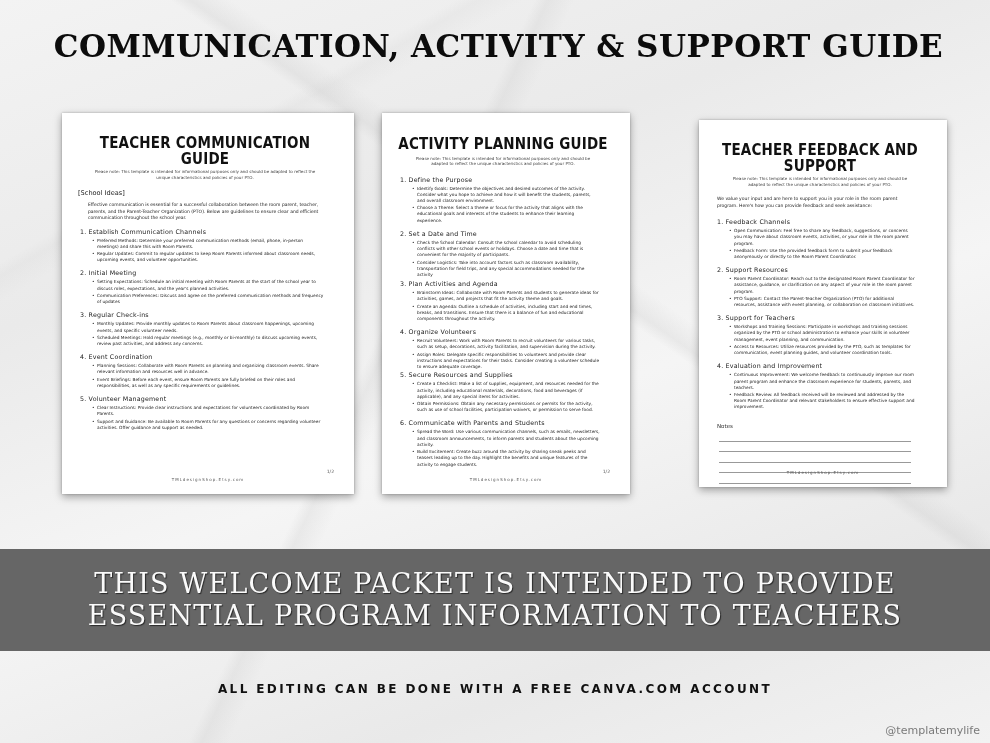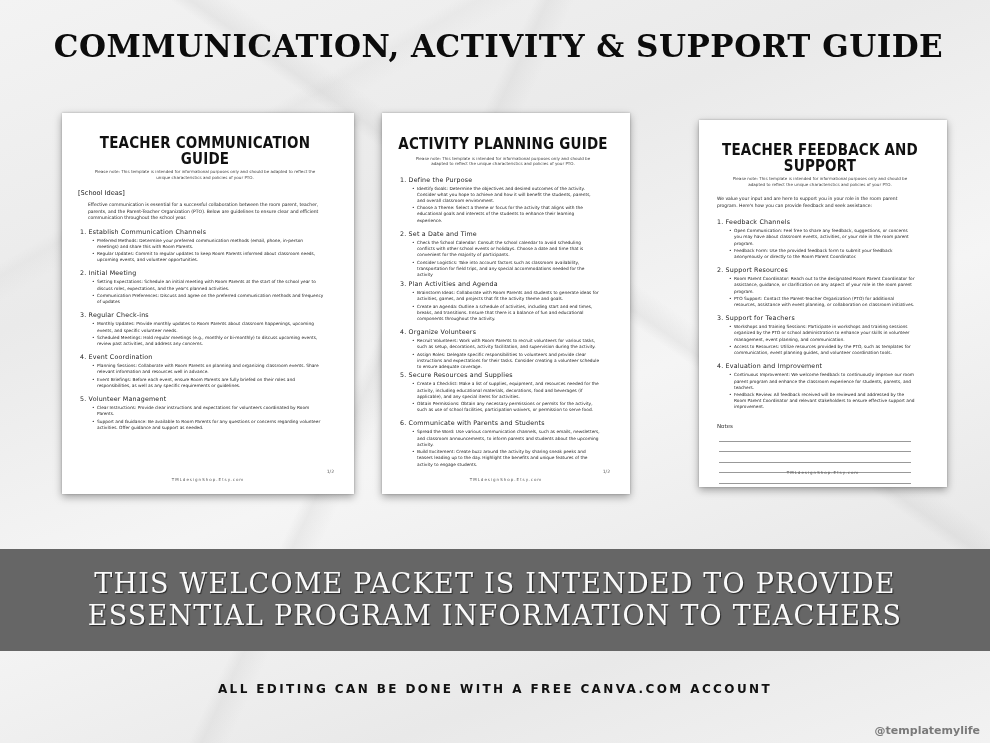--- a/index.html
+++ b/index.html
@@ -91,21 +91,21 @@
     text-align: center;
     font-family: "DejaVu Sans", sans-serif;
     font-weight: bold;
     font-size: 12px;
     letter-spacing: 2.4px;
     color: #111;
   }
   .handle {
     position: absolute; right: 10px; top: 724px;
     font-family: "DejaVu Sans", sans-serif;
-    font-weight: bold;
+    font-weight: normal;
     font-size: 11px;
     color: #7a7a7a;
   }
 </style>
 </head>
 <body>
 
 <div class="marble"></div>
 
 <h1 class="main-title">COMMUNICATION, ACTIVITY &amp; SUPPORT GUIDE</h1>

